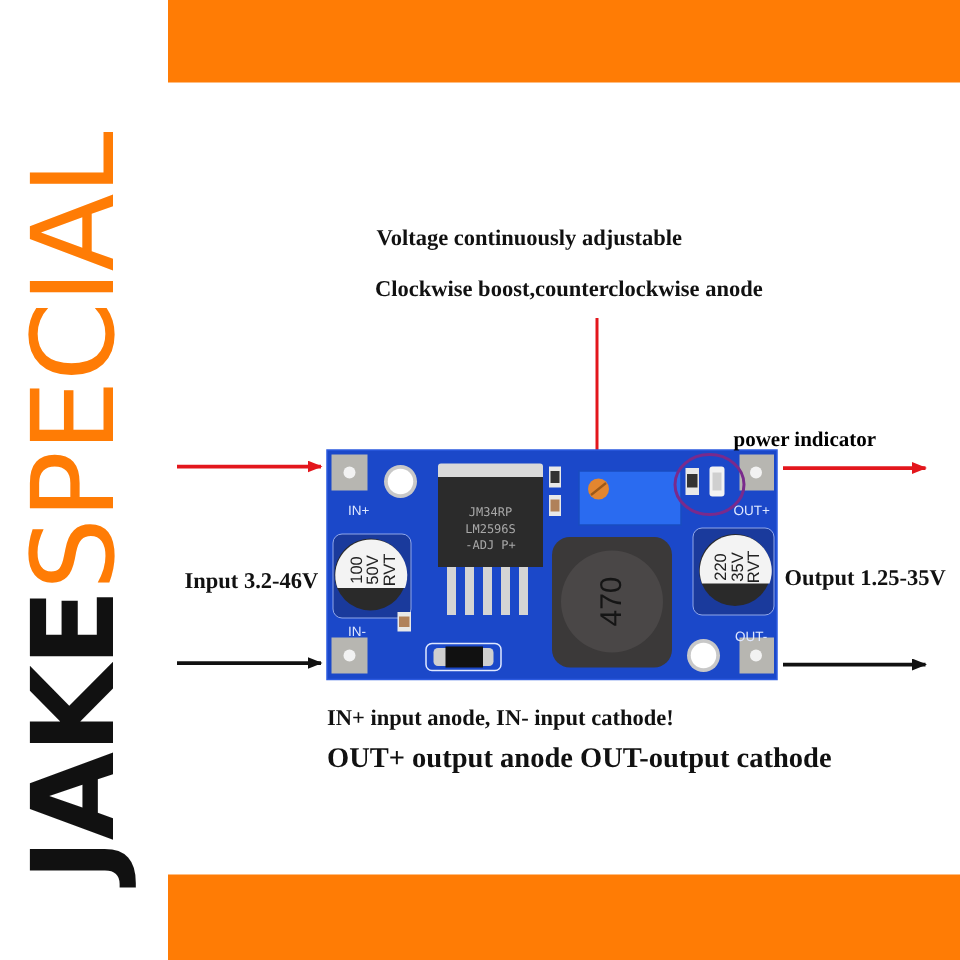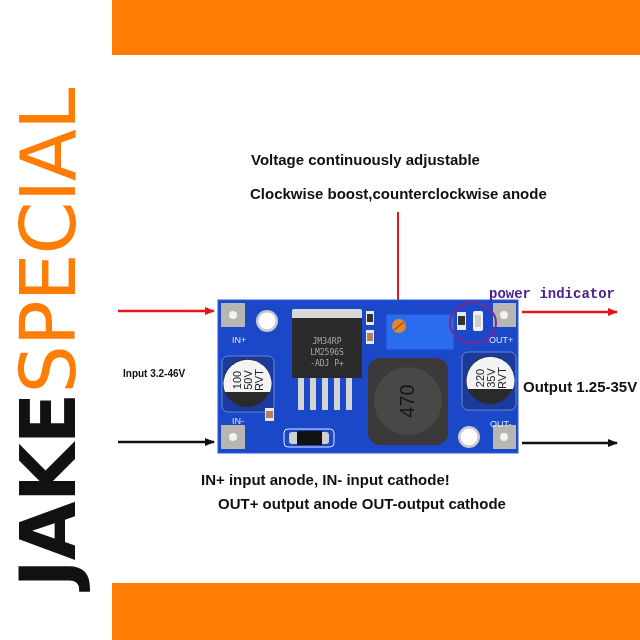--- a/index.html
+++ b/index.html
@@ -22,31 +22,31 @@
       font-weight: normal;
       letter-spacing: -1px;
       line-height: 1;
       transform-origin: center center;
     }
     .logo .jake { color: #111111; font-weight: bold; }
     .logo .special { color: #ff7c05; }
 
     .label {
       position: absolute; color: #111111; font-weight: bold;
-      font-family: Liberation Sans, sans-serif; white-space: nowrap;
+      font-family: Liberation Serif, serif; white-space: nowrap;
     }
     .label.t1 { left: 251px; top: 151px; font-size: 15px; }
     .label.t2 { left: 250px; top: 185px; font-size: 15px; }
-    .label.b1 { left: 201px; top: 471px; font-size: 15px; }
-    .label.b2 { left: 218px; top: 495px; font-size: 15px; }
-    .label.input { left: 123px; top: 368px; font-size: 10px; text-align: right; }
+    .label.b1 { left: 218px; top: 471px; font-size: 15px; }
+    .label.b2 { left: 218px; top: 495px; font-size: 19px; }
+    .label.input { left: 123px; top: 380px; font-size: 15px; text-align: right; }
     .label.output { left: 523px; top: 378px; font-size: 15px; }
     .label.power {
       left: 489px; top: 286px; font-size: 14px;
-      color: #4c1d95; font-family: Liberation Mono, monospace;
+      color: #000000; font-family: Liberation Serif, serif;
     }
 
     svg.overlay { position: absolute; left: 0; top: 0; }
   </style>
 </head>
 <body>
 
 <div class="bar top"></div>
 <div class="bar bottom"></div>
 

